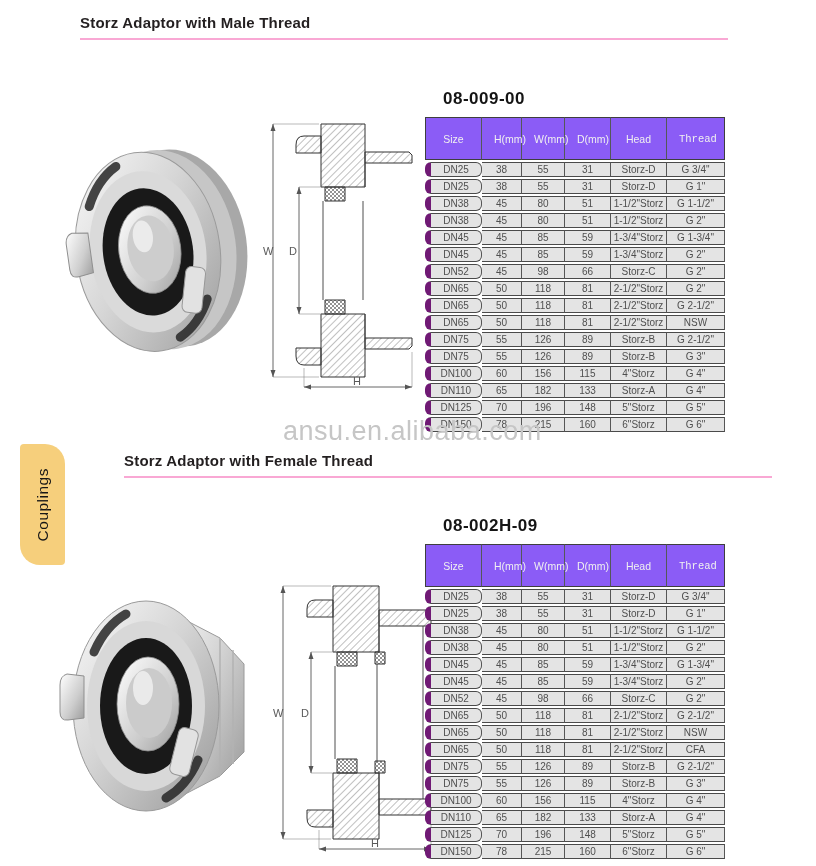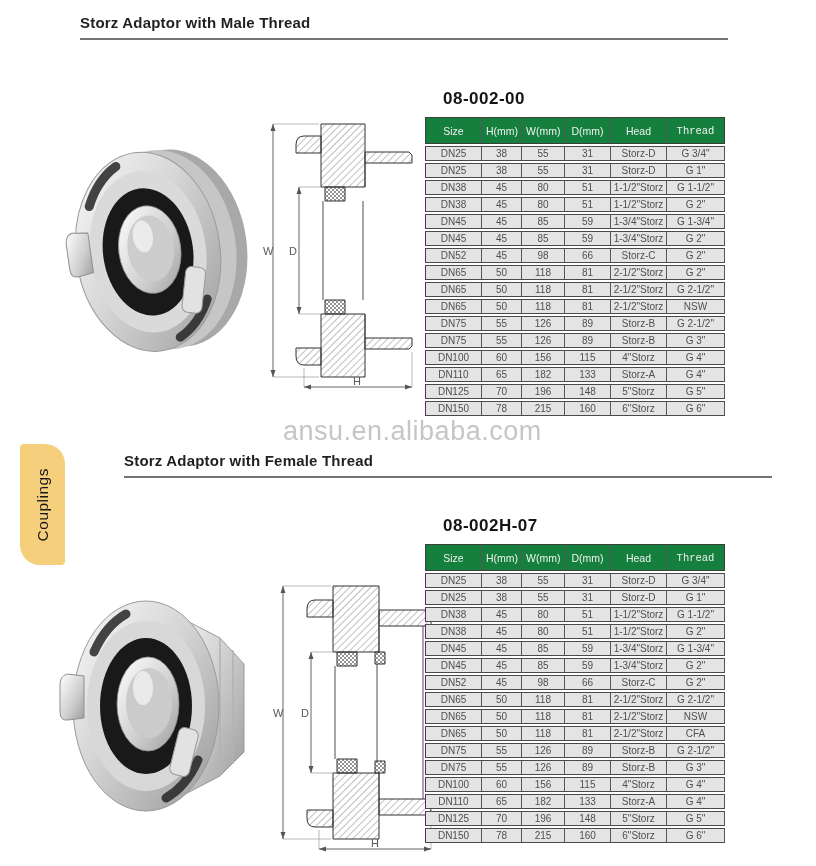--- a/index.html
+++ b/index.html
@@ -1,43 +1,43 @@
 <!DOCTYPE html>
 <html><head>
 <meta charset="utf-8">
 <style>
   html,body{margin:0;padding:0;}
   body{background:#ffffff;font-family:"Liberation Sans","DejaVu Sans",sans-serif;}
   .page{position:relative;width:816px;height:866px;background:#fff;overflow:hidden;}
 
   .sec-title{position:absolute;left:80px;width:648px;font-size:15px;font-weight:700;
-    color:#231f20;letter-spacing:.2px;padding-bottom:7px;border-bottom:2px solid #737373;}
+    color:#231f20;letter-spacing:.2px;padding-bottom:7px;border-bottom:2px solid #f9a8d4;}
   .code-title{position:absolute;font-size:17px;font-weight:700;color:#151515;letter-spacing:.5px;}
 
   .watermark{position:absolute;left:283px;top:416px;font-size:27px;color:#c6c6c6;
     letter-spacing:.5px;}
 
   .tab{position:absolute;left:20px;top:444px;width:45px;height:121px;background:#f6cf7c;
     border-radius:4px 20px 4px 20px;display:flex;align-items:center;justify-content:center;
     cursor:pointer;}
   .tab span{writing-mode:vertical-rl;transform:rotate(180deg);font-size:15.5px;color:#161616;
     letter-spacing:.5px;}
 
   .tblwrap{position:absolute;left:425px;width:300px;}
   table.spec{border-collapse:separate;border-spacing:0 2px;table-layout:fixed;width:300px;
     font-size:10px;color:#4f4f4f;}
-  table.spec th{background:#15803d;color:#f0f0f0;font-weight:400;font-size:10.5px;height:17px;
+  table.spec th{background:#8b5cf6;color:#f0f0f0;font-weight:400;font-size:10.5px;height:17px;
     border-top:1px solid #3e3e3e;border-bottom:1px solid #3e3e3e;border-right:1px solid #54585a;
-    padding:4px;text-align:center;}
+    padding:12px;text-align:center;}
   table.spec th:first-child{border-left:1px solid #3e3e3e;}
   table.spec th:last-child{border-right:1px solid #3e3e3e;font-family:Liberation Mono, monospace;}
   table.spec td{background:#e4e4e4;height:13px;line-height:13px;padding:0;text-align:center;
     border-top:1px solid #4a4a4a;border-bottom:1px solid #4a4a4a;border-right:1px solid #565656;
     white-space:nowrap;overflow:hidden;}
-  table.spec td:first-child{border-left:1px solid #701a75;}
+  table.spec td:first-child{border-left:6px solid #701a75;border-radius:6px;}
 
   .photo,.drawing{position:absolute;}
   svg text.dim{font-family:"Liberation Sans",sans-serif;font-size:11px;fill:#5a5a5a;}
 </style>
 </head>
 <body>
 
 <div class="page">
 
   <div class="sec-title" style="top:14px;">Storz Adaptor with Male Thread</div>
@@ -105,21 +105,21 @@
       <polygon points="56,79 53.5,86 58.5,86"></polygon>
         <polygon points="56,206 53.5,199 58.5,199"></polygon>
       <polygon points="61,279 68,276.5 68,281.5"></polygon>
         <polygon points="169,279 162,276.5 162,281.5"></polygon>
     </g>
     <text class="dim" x="20" y="147">W</text>
     <text class="dim" x="46" y="147">D</text>
     <text class="dim" x="110" y="277">H</text>
   </svg>
 
-  <div class="code-title" style="left:443px;top:89px;">08-002-00</div>
+  <div class="code-title" style="left:443px;top:89px;">08-009-00</div>
   <div class="tblwrap" style="top:115px;">
     <table class="spec">
       <colgroup>
           <col style="width:57px">
           <col style="width:40px">
           <col style="width:43px">
         <col style="width:46px">
           <col style="width:56px">
           <col style="width:58px">
         </colgroup>
@@ -337,21 +337,21 @@
       <polygon points="58,82 55.5,89 60.5,89"></polygon>
         <polygon points="58,203 55.5,196 60.5,196"></polygon>
       <polygon points="66,279 73,276.5 73,281.5"></polygon>
         <polygon points="178,279 171,276.5 171,281.5"></polygon>
     </g>
     <text class="dim" x="20" y="147">W</text>
     <text class="dim" x="48" y="147">D</text>
     <text class="dim" x="118" y="277">H</text>
   </svg>
 
-  <div class="code-title" style="left:443px;top:516px;">08-002H-07</div>
+  <div class="code-title" style="left:443px;top:516px;">08-002H-09</div>
   <div class="tblwrap" style="top:542px;">
     <table class="spec">
       <colgroup>
           <col style="width:57px">
           <col style="width:40px">
           <col style="width:43px">
         <col style="width:46px">
           <col style="width:56px">
           <col style="width:58px">
         </colgroup>

